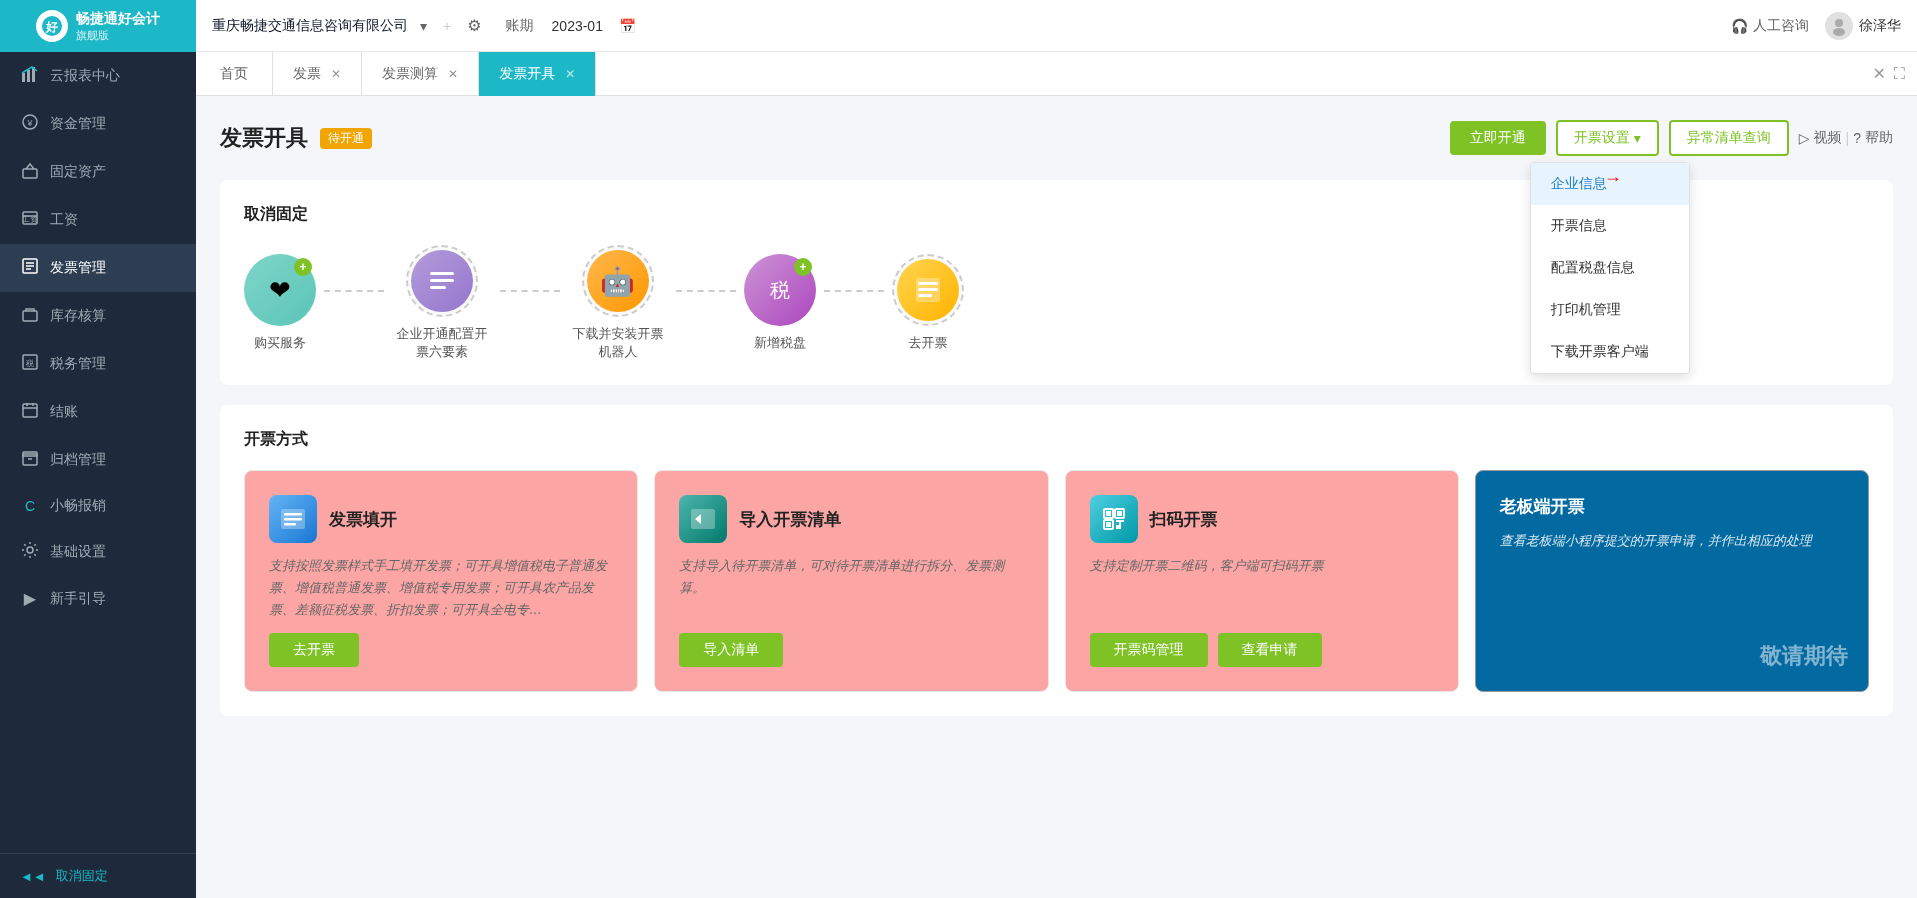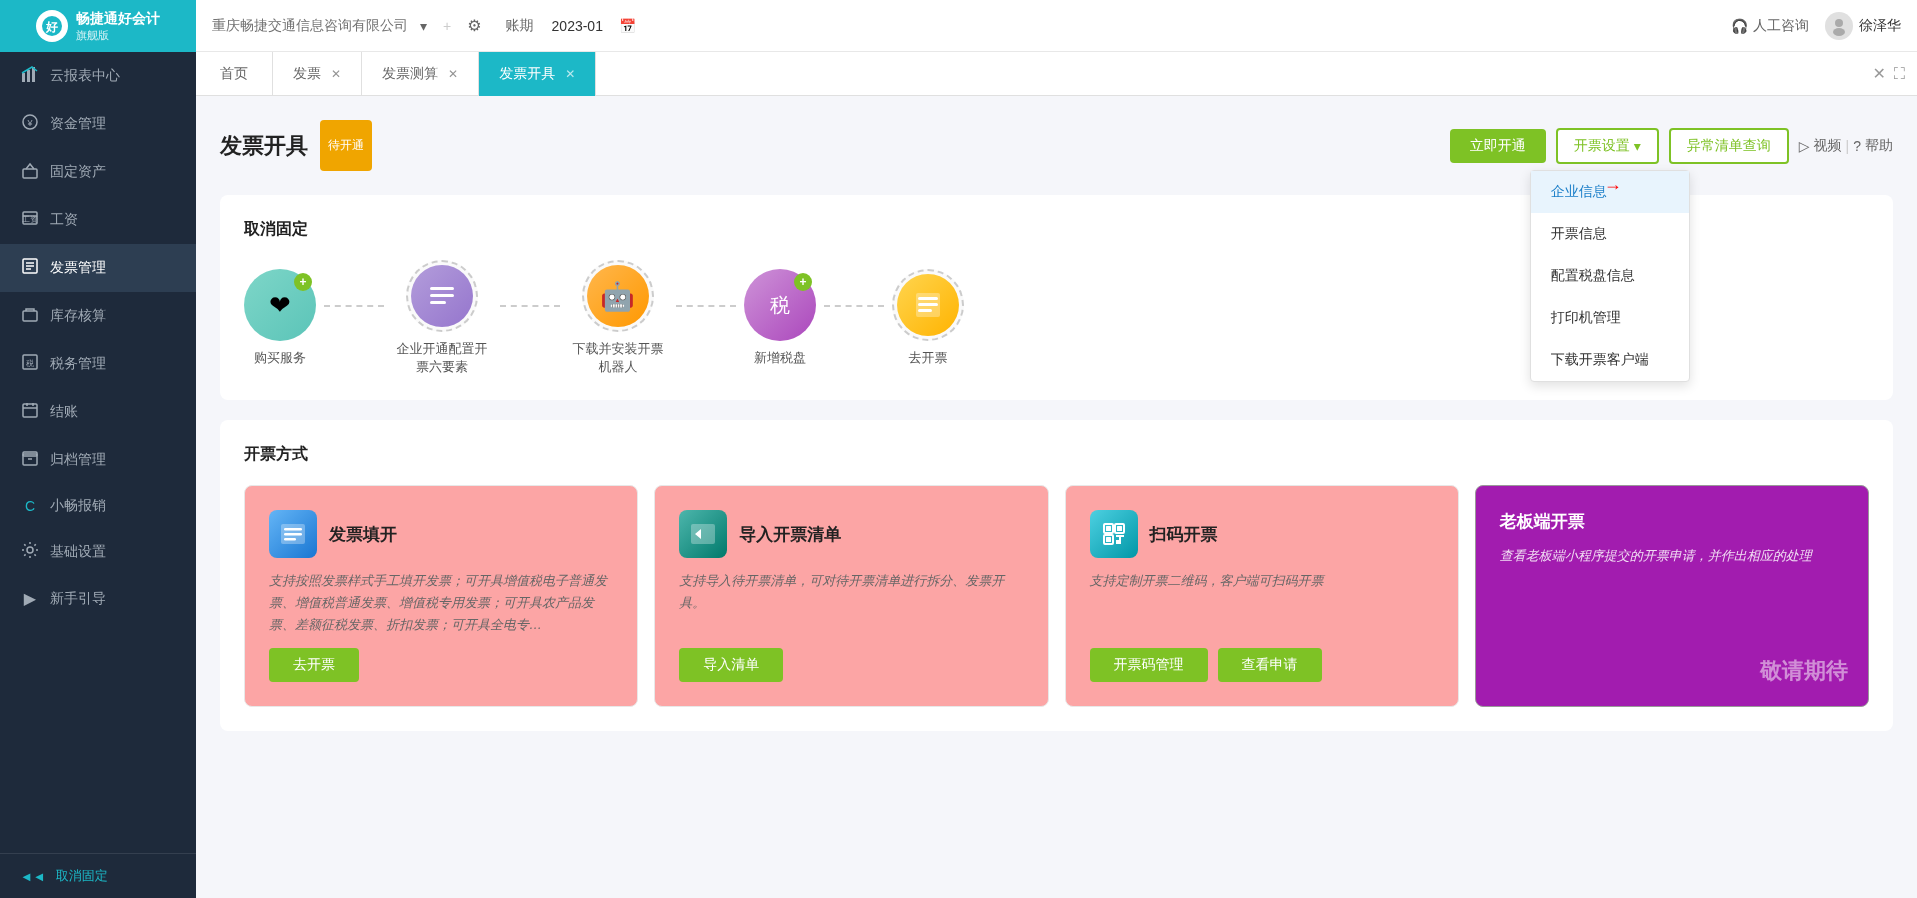--- a/index.html
+++ b/index.html
@@ -30,21 +30,21 @@
     .tab-item { height: 44px; display: flex; align-items: center; padding: 0 20px; cursor: pointer; color: #666; border-right: 1px solid #e0e0e0; gap: 6px; font-size: 14px; }
     .tab-item.active { background: #1cb8c7; color: #fff; }
     .tab-item .tab-close { font-size: 12px; margin-left: 4px; opacity: 0.7; }
     .tab-item:first-child { padding: 0 24px; }
     .tab-bar-right { margin-left: auto; display: flex; align-items: center; padding-right: 12px; gap: 8px; color: #999; }
 
     
     .page-header { display: flex; align-items: center; justify-content: space-between; margin-bottom: 24px; }
     .page-title-area { display: flex; align-items: center; gap: 12px; }
     .page-title { font-size: 22px; font-weight: 600; color: #222; }
-    .status-badge { background: #f0a500; color: #fff; font-size: 12px; padding: 17px 8px; border-radius: 4px; }
+    .status-badge { background: #f0a500; color: #fff; font-size: 12px; padding: 2px 8px; border-radius: 4px; }
     .header-actions { display: flex; gap: 10px; align-items: center; position: relative; }
     .btn-activate { background: #7ec225; color: #fff; border: none; padding: 8px 20px; border-radius: 4px; cursor: pointer; font-size: 14px; }
     .btn-settings { background: #fff; color: #7ec225; border: 2px solid #7ec225; padding: 7px 16px; border-radius: 4px; cursor: pointer; font-size: 14px; display: flex; align-items: center; gap: 4px; }
     .btn-exception { background: #fff; color: #7ec225; border: 2px solid #7ec225; padding: 7px 16px; border-radius: 4px; cursor: pointer; font-size: 14px; }
     .btn-video { background: none; border: none; color: #666; cursor: pointer; font-size: 14px; display: flex; align-items: center; gap: 4px; }
 
     
     .dropdown-menu { position: absolute; top: 42px; left: 80px; background: #fff; border: 1px solid #e0e0e0; border-radius: 4px; box-shadow: 0 4px 12px rgba(0,0,0,0.12); z-index: 100; min-width: 160px; }
     .dropdown-menu-item { padding: 12px 20px; cursor: pointer; color: #333; font-size: 14px; }
     .dropdown-menu-item.highlighted { background: #e8f4fd; color: #1a7ec8; }
@@ -98,21 +98,21 @@
             <text x="11" y="16" text-anchor="middle" fill="#fff" font-size="12" font-family="Microsoft YaHei">好</text>
           </svg>
       </div>
       <div style="display:flex;flex-direction:column;">
         <span style="color:#fff;font-size:14px;font-weight:bold;">畅捷通好会计</span>
         <span style="color:rgba(255,255,255,0.8);font-size:11px;">旗舰版</span>
       </div>
     </div>
 
     <div class="top-bar" style="flex:1;">
-      <span style="font-size:14px;color:#737373;font-weight:500;cursor:pointer;">重庆畅捷交通信息咨询有限公司</span>
+      <span style="font-size:14px;color:#0f172a;font-weight:500;cursor:pointer;">重庆畅捷交通信息咨询有限公司</span>
       <span style="color:#666;cursor:pointer;">▾</span>
       <span style="color:#ccc;margin:0 4px;">+</span>
       <span style="color:#666;cursor:pointer;font-size:16px;">⚙</span>
       <span style="color:#666;margin-left:12px;">账期</span>
       <span style="color:#333;font-weight:500;margin-left:6px;">2023-01</span>
       <span style="color:#1cb8c7;margin-left:4px;cursor:pointer;">📅</span>
       <div class="top-bar-right">
         <div class="service-btn">
           <span>🎧</span>
           <span>人工咨询</span>
@@ -404,21 +404,21 @@
             <div class="method-card">
               <div class="method-card-header">
                 <div class="method-card-icon teal-grad">
                   <svg width="28" height="28" viewBox="0 0 28 28">
                       <rect x="2" y="4" width="24" height="20" rx="2" fill="rgba(255,255,255,0.3)"></rect>
                       <polyline points="20,14 12,14 12,9 6,14 12,19 12,14" fill="#fff"></polyline>
                     </svg>
                 </div>
                 <span class="method-card-title">导入开票清单</span>
               </div>
-              <div class="method-card-desc">支持导入待开票清单，可对待开票清单进行拆分、发票开具。</div>
+              <div class="method-card-desc">支持导入待开票清单，可对待开票清单进行拆分、发票测算。</div>
               <button class="method-card-btn">导入清单</button>
             </div>
 
             <div class="method-card">
               <div class="method-card-header">
                 <div class="method-card-icon scan-grad">
                   <svg width="28" height="28" viewBox="0 0 28 28">
                       <rect x="4" y="4" width="9" height="9" rx="1" stroke="#fff" stroke-width="2" fill="none"></rect>
                       <rect x="15" y="4" width="9" height="9" rx="1" stroke="#fff" stroke-width="2" fill="none"></rect>
                       <rect x="4" y="15" width="9" height="9" rx="1" stroke="#fff" stroke-width="2" fill="none"></rect>
@@ -432,21 +432,21 @@
                 </div>
                 <span class="method-card-title">扫码开票</span>
               </div>
               <div class="method-card-desc">支持定制开票二维码，客户端可扫码开票</div>
               <div style="display:flex;gap:10px;">
                 <button class="method-card-btn">开票码管理</button>
                 <button class="method-card-btn">查看申请</button>
               </div>
             </div>
 
-            <div class="method-card dark" style="background:#a21caf;border-color:#999;position:relative;">
+            <div class="method-card dark" style="background:#0369a1;border-color:#999;position:relative;">
               <div class="method-card-header">
                 <span class="method-card-title white">老板端开票</span>
               </div>
               <div class="method-card-desc white">查看老板端小程序提交的开票申请，并作出相应的处理</div>
               <div style="position:absolute;bottom:20px;right:20px;font-size:22px;color:rgba(255,255,255,0.5);font-weight:bold;">敬请期待</div>
             </div>
 
           </div>
         </div>
 

